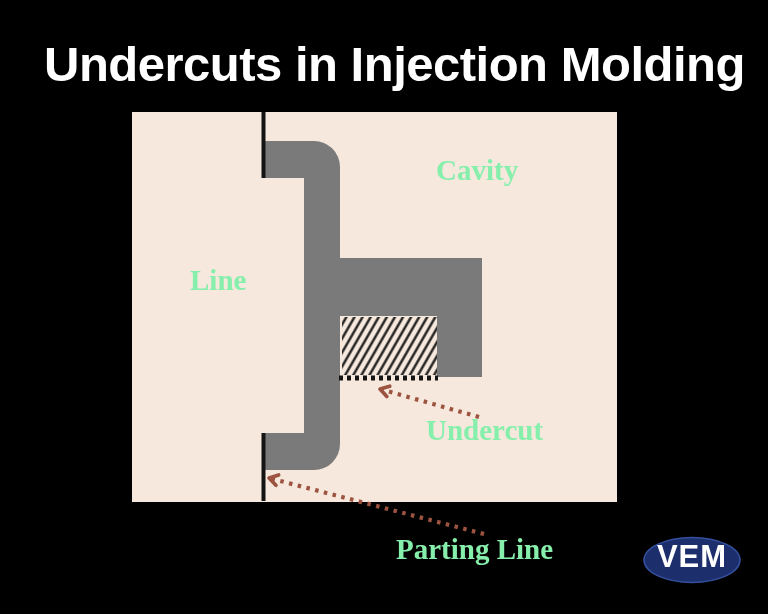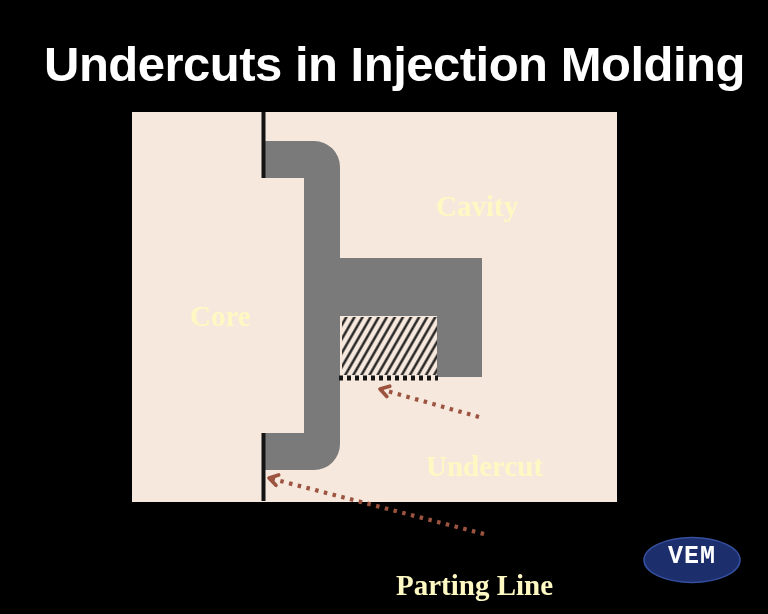--- a/index.html
+++ b/index.html
@@ -17,42 +17,41 @@
     color: #ffffff;
     font-family: "Liberation Sans", sans-serif;
     font-size: 49px;
     font-weight: 800;
     letter-spacing: -0.5px;
     line-height: 1;
     white-space: nowrap;
   }
   .diagram-label {
     position: absolute;
-    color: #fef9c3;
+    color: #86efac;
     font-family: "Liberation Serif", serif;
     font-weight: bold;
     font-size: 29px;
     line-height: 1;
     white-space: nowrap;
-    margin-top: 36px;
   }
   .label-cavity  { left: 436px; top: 156px; }
   .label-core    { left: 190px; top: 266px; }
   .label-undercut{ left: 426px; top: 416px; }
   .label-parting { left: 396px; top: 535px; }
   .svg-layer { position: absolute; left: 0; top: 0; }
   .logo-text {
     position: absolute;
     left: 644px; top: 538px;
     width: 96px; height: 36px;
     display: flex; align-items: center; justify-content: center;
     color: #ffffff;
-    font-family: Liberation Mono, monospace;
+    font-family: Liberation Sans, sans-serif;
     font-weight: 800;
-    font-size: 25px;
+    font-size: 31px;
     letter-spacing: 1px;
     line-height: 1;
   }
 </style>
 </head>
 <body>
 
 <div class="stage">
 
   <div class="title">Undercuts in Injection Molding</div>
@@ -80,19 +79,19 @@
     <line x1="263.5" y1="433" x2="263.5" y2="501" stroke="#141414" stroke-width="4"></line>
 
     <path d="M479,417 L380,389" fill="none" stroke="#9c5340" stroke-width="4.2" stroke-dasharray="3.5 5.5" marker-end="url(#arrowhead)"></path>
 
     <path d="M484,534 L269,478" fill="none" stroke="#9c5340" stroke-width="4.2" stroke-dasharray="3.5 5.5" marker-end="url(#arrowhead)"></path>
 
     <ellipse cx="692" cy="560" rx="48" ry="22.5" fill="#1d2e6d" stroke="#35509e" stroke-width="1.5"></ellipse>
   </svg>
 
   <div class="diagram-label label-cavity">Cavity</div>
-  <div class="diagram-label label-core">Core</div>
+  <div class="diagram-label label-core">Line</div>
   <div class="diagram-label label-undercut">Undercut</div>
   <div class="diagram-label label-parting">Parting Line</div>
 
   <div class="logo-text">VEM</div>
 
 </div>
 
 </body></html>

